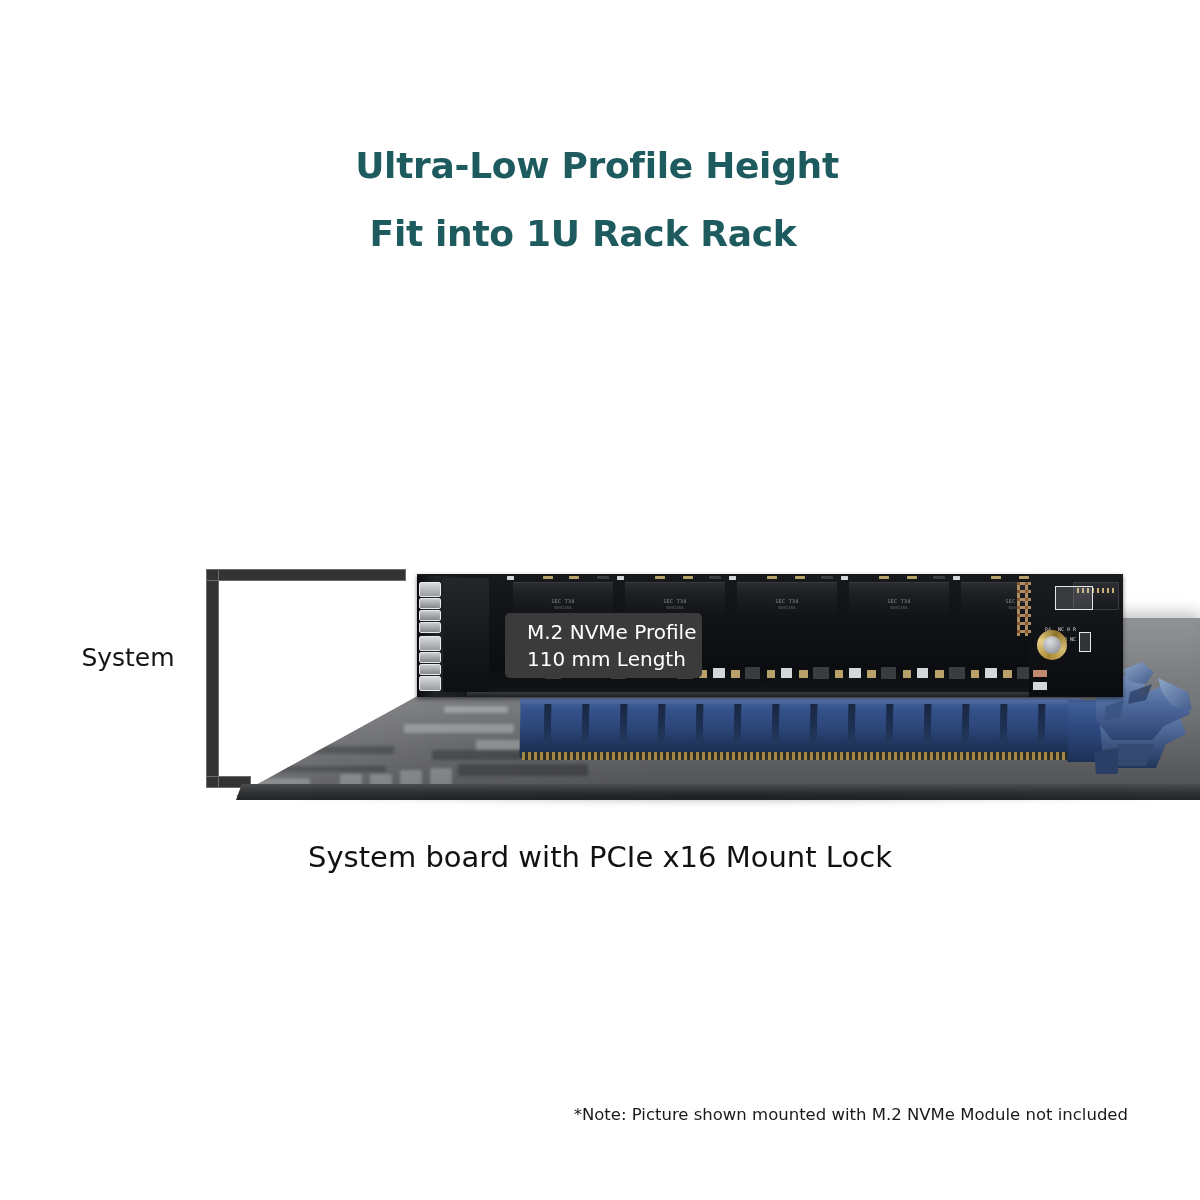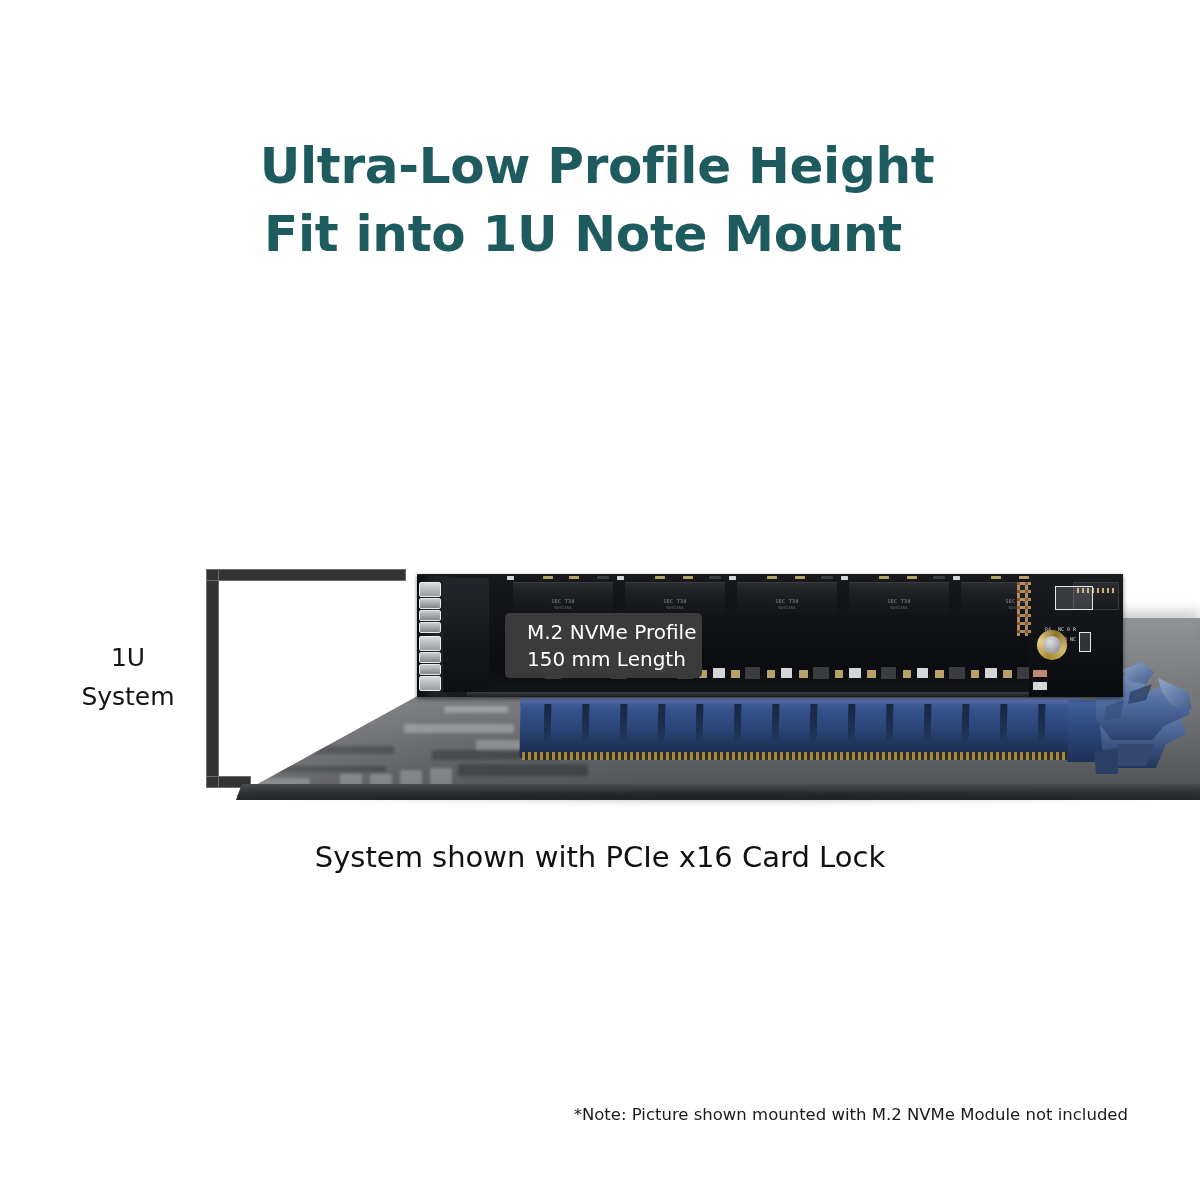--- a/index.html
+++ b/index.html
@@ -18,21 +18,21 @@
 
   
   .headline {
     position: absolute;
     left: 0;
     top: 132px;
     width: 1200px;
     text-align: center;
     color: #1d5b5e;
     font-weight: bold;
-    font-size: 50px;
+    font-size: 36px;
     line-height: 68px;
     letter-spacing: -0.3px;
     white-space: nowrap;
   }
   .headline .hl-line { display: block; }
   .headline .hl-line.l1 { padding-right: 6px; }
   .headline .hl-line.l2 { padding-right: 34px; }
 
   
   .height-label {
@@ -327,25 +327,24 @@
     color: #1a1a1a;
     font-size: 16.5px;
     white-space: nowrap;
   }
 </style>
 </head>
 <body>
 
 <div class="headline">
   <span class="hl-line l1">Ultra-Low Profile Height</span>
-  <span class="hl-line l2">Fit into 1U Note Mount</span>
+  <span class="hl-line l2">Fit into 1U Rack Rack</span>
 </div>
 
 <div class="height-label">
-  <span>1U</span>
   <span>System</span>
 </div>
 
 <svg class="bracket" viewBox="0 0 1200 1200">
   <g fill="#333333">
     <rect x="206" y="569" width="200" height="12"></rect>
     <rect x="206" y="569" width="13" height="219"></rect>
     <rect x="206" y="776" width="45" height="12"></rect>
   </g>
   <g fill="none" stroke="#6d6d6d" stroke-width="1">
@@ -557,17 +556,17 @@
     <span class="r-label" style="left:641px; top:62px; color:#d6d8db;">0 R NC</span>
     <div class="m2-screw-ring"></div>
     <div class="m2-screw-hole"></div>
     <div class="smd" style="left:616px; top:96px; width:14px; height:7px; background:#c08a70;"></div>
     <div class="smd w" style="left:616px; top:108px; width:14px; height:8px;"></div>
   </div>
 </div>
 
 <div class="callout">
   <span class="line">M.2 NVMe Profile</span>
-  <span class="line">150 mm Length</span>
+  <span class="line">110 mm Length</span>
 </div>
 
-<div class="caption">System shown with PCIe x16 Card Lock</div>
+<div class="caption">System board with PCIe x16 Mount Lock</div>
 <div class="footnote">*Note: Picture shown mounted with M.2 NVMe Module not included</div>
 
 </body></html>

